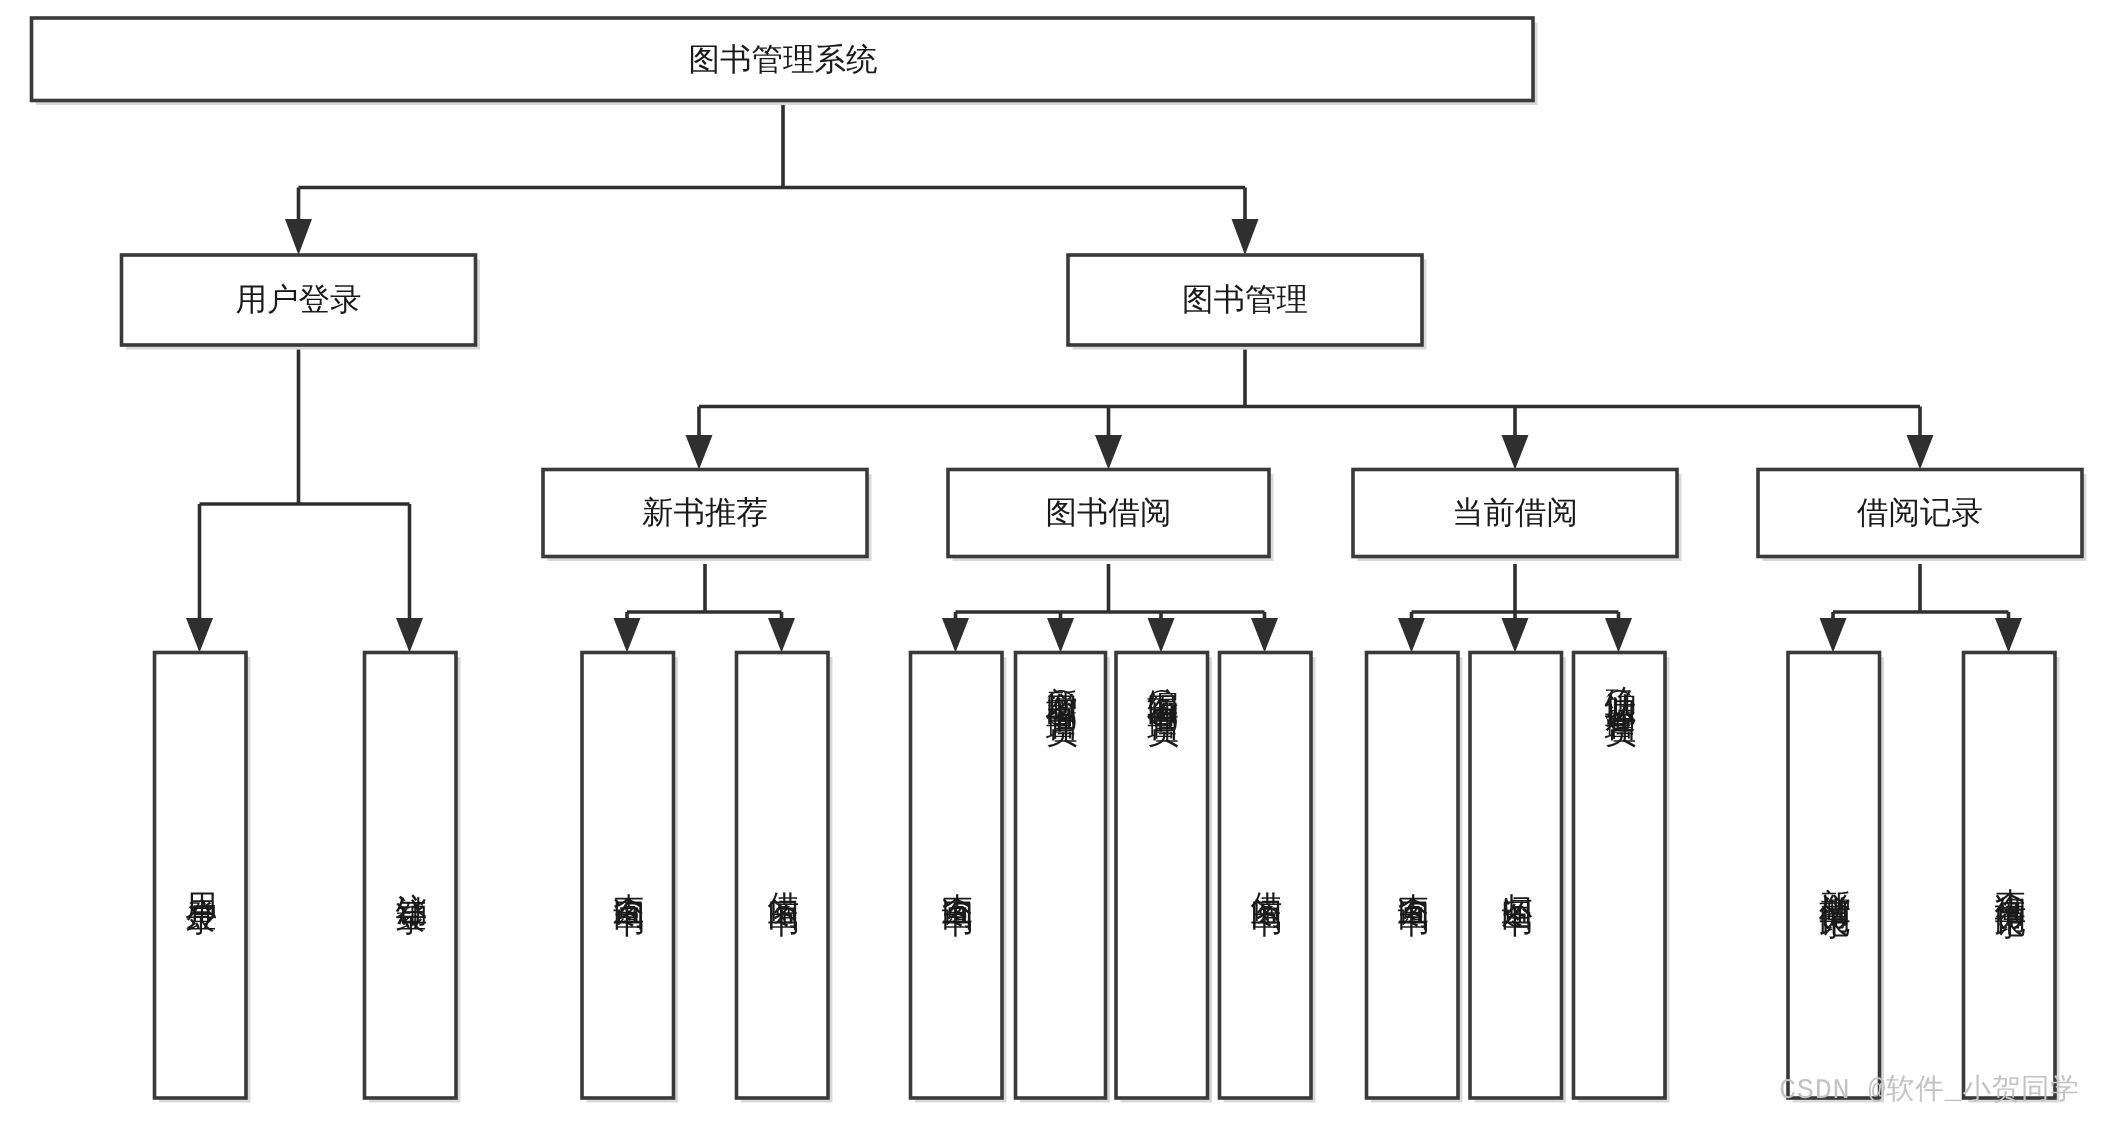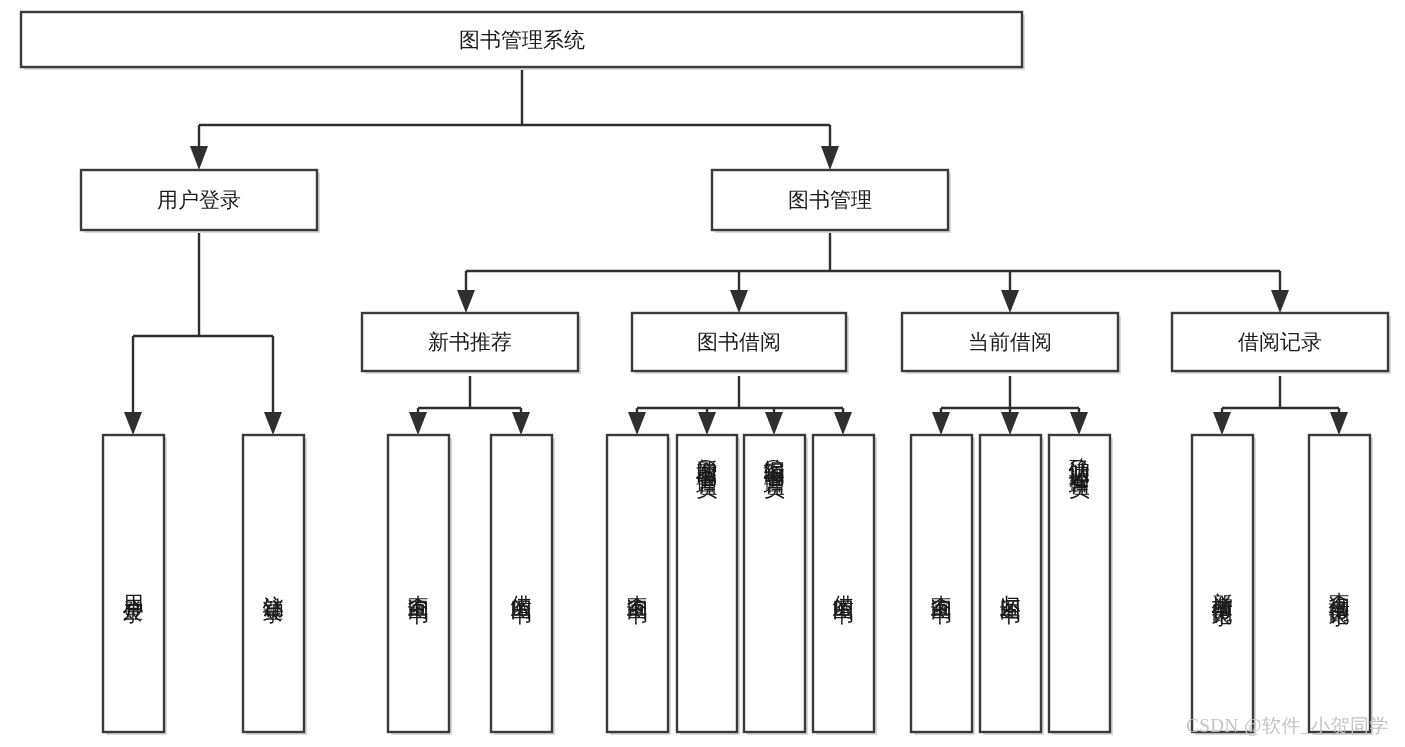--- a/index.html
+++ b/index.html
@@ -69,21 +69,21 @@
     color: #1a1a1a;
     white-space: nowrap;
   }
   .vert-label-wrap.centered {
     align-items: center;
   }
   .watermark {
     position: absolute;
     left: 1186px;
     top: 713px;
-    font-family: Liberation Serif, serif;
+    font-family: Liberation Mono, monospace;
     font-size: 19px;
     color: #c3c3c3;
     letter-spacing: 0.5px;
     white-space: nowrap;
     user-select: none;
   }
 </style>
 </head>
 <body>
 

